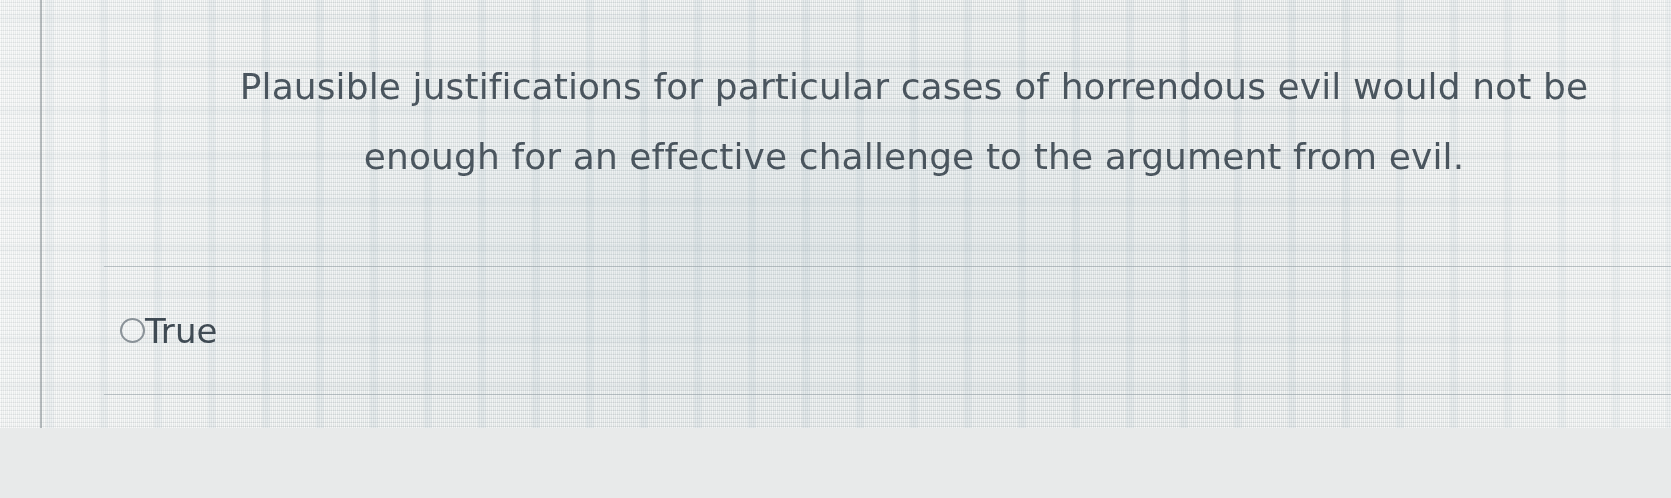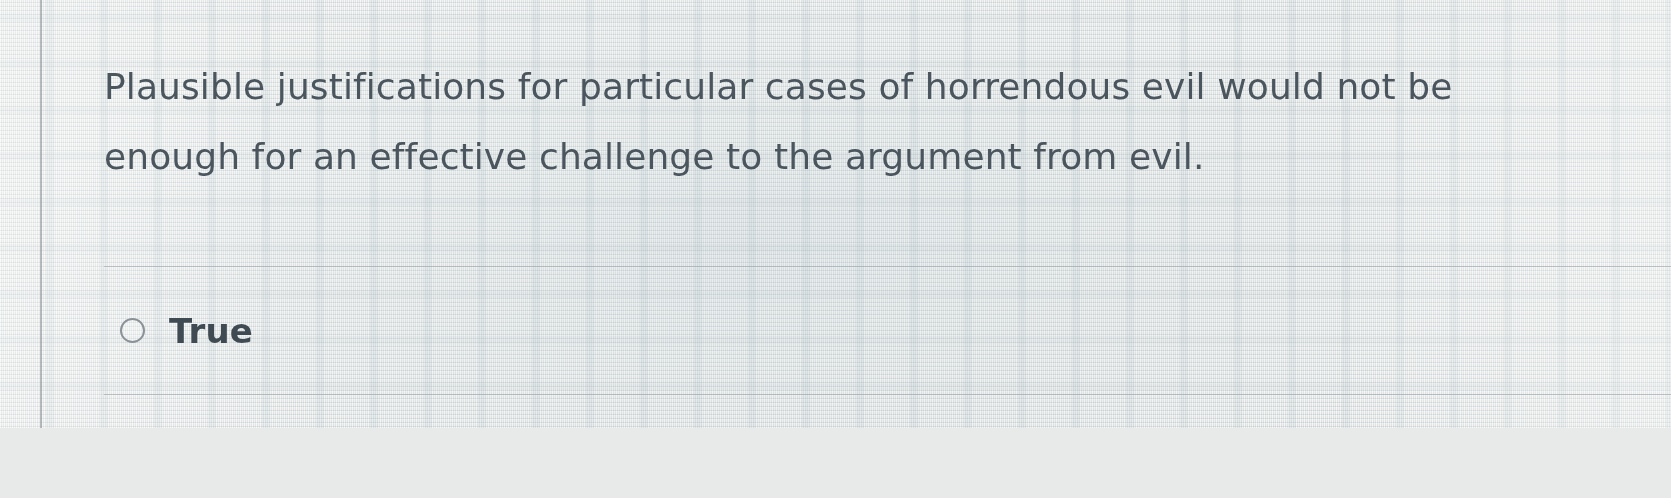--- a/index.html
+++ b/index.html
@@ -15,20 +15,21 @@
   }
 
   
   .screen {
     position: relative;
     width: 1671px;
     height: 428px;
     overflow: hidden;
     background:
       radial-gradient(120% 150% at 22% 40%, #eef0ef 0%, #e6e9e8 45%, #dfe3e2 100%);
+    text-align: center;
   }
 
   
   .moire-v, .moire-h, .moire-d {
     position: absolute;
     inset: 0;
     pointer-events: none;
   }
   .moire-v {
     background-image: repeating-linear-gradient(
@@ -141,25 +142,24 @@
     width: 25px;
     height: 25px;
     flex: 0 0 25px;
     border-radius: 50%;
     border: 2px solid #8a9298;
     background: rgba(255,255,255,0.18);
     margin-left: 16px;
     box-sizing: border-box;
   }
   .option-label {
-    margin-left: 24px;
     color: #3f4a53;
     font-family: "DejaVu Sans", sans-serif;
     font-size: 34px;
-    font-weight: 700;
+    font-weight: 400;
     line-height: 34px;
     letter-spacing: 0.1px;
     text-shadow: 0 0 1px rgba(255,255,255,0.4);
   }
 </style>
 </head>
 <body>
 
 <div class="screen">
 

